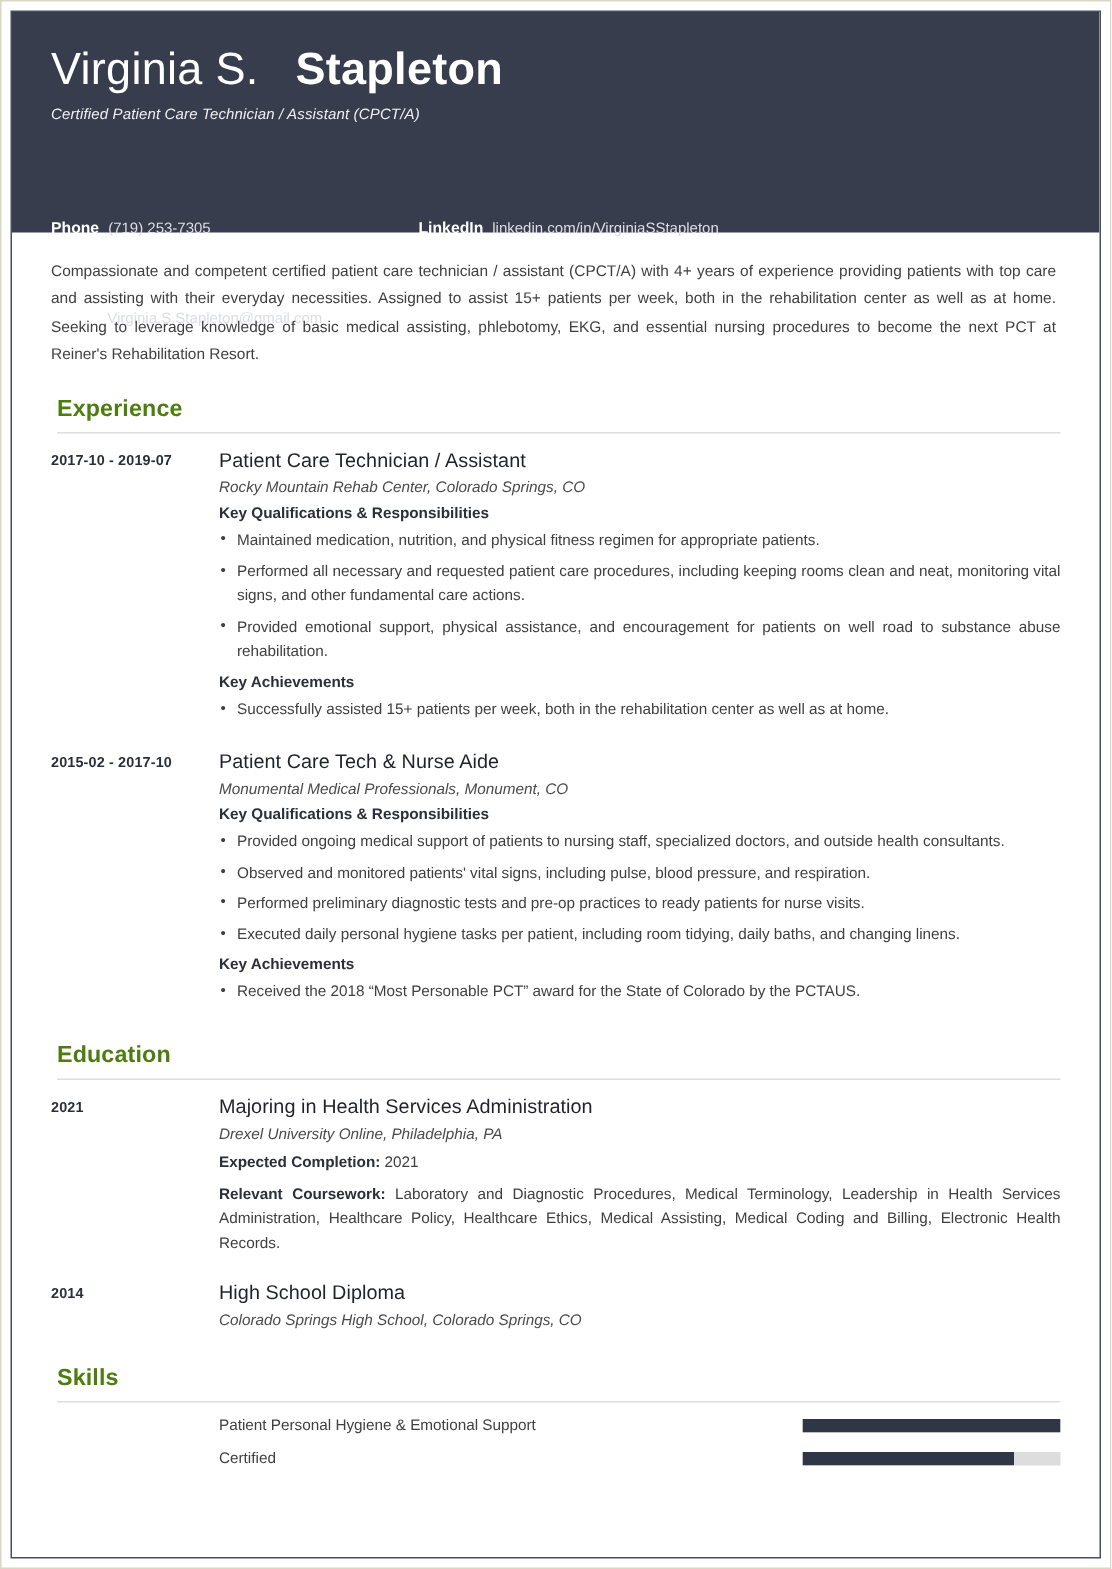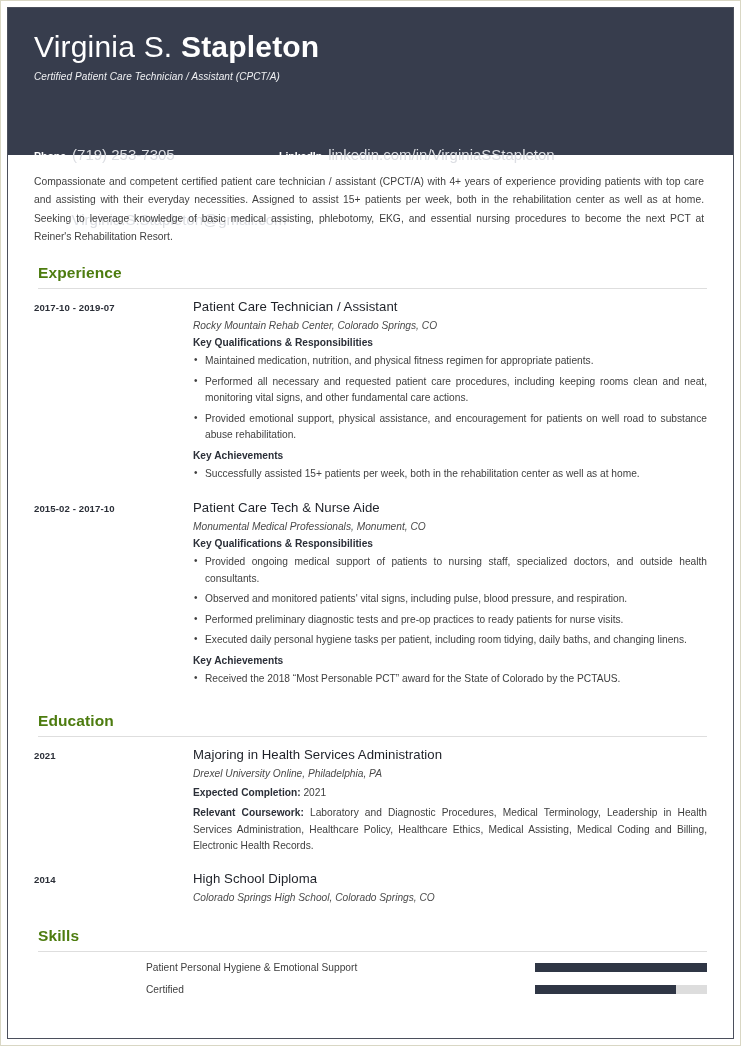--- a/index.html
+++ b/index.html
@@ -43,20 +43,21 @@
   .name {
     font-size: 30px;
     font-weight: 300;
     letter-spacing: 0.2px;
     line-height: 1.1;
     margin: 0 0 8px 0;
     color: #ffffff;
   }
   .name .last {
     font-weight: 700;
+    margin-left: 16px;
   }
   .job-title {
     font-size: 10px;
     font-weight: 400;
     color: #f0f1f3;
     margin: 0 0 24px 0;
     letter-spacing: 0.1px;
     font-style: italic;
   }
   .contact-grid {
@@ -78,21 +79,21 @@
   .contact-cell.first { width: 245px; flex: 0 0 245px; }
   .contact-label {
     font-weight: 700;
     color: #ffffff;
     margin-right: 6px;
     font-size: 10.5px;
   }
   .contact-value {
     font-weight: 400;
     color: #dcdee3;
-    font-size: 15px;
+    font-size: 10px;
   }
 
   
   .resume-body {
     padding: 0 26px 10px 26px;
     box-sizing: border-box;
   }
   .summary {
     font-size: 10.3px;
     line-height: 1.78;
@@ -113,21 +114,20 @@
   .section-rule {
     height: 1px;
     background: #dedede;
     margin: 6px 0 10px 4px;
   }
 
   .entry {
     display: flex;
     align-items: flex-start;
     margin-bottom: 12px;
-    gap: 47px;
   }
   .entry-date {
     flex: 0 0 112px;
     width: 112px;
     font-size: 9.6px;
     font-weight: 700;
     color: #2b2f38;
     padding-top: 3px;
     letter-spacing: 0.1px;
   }

